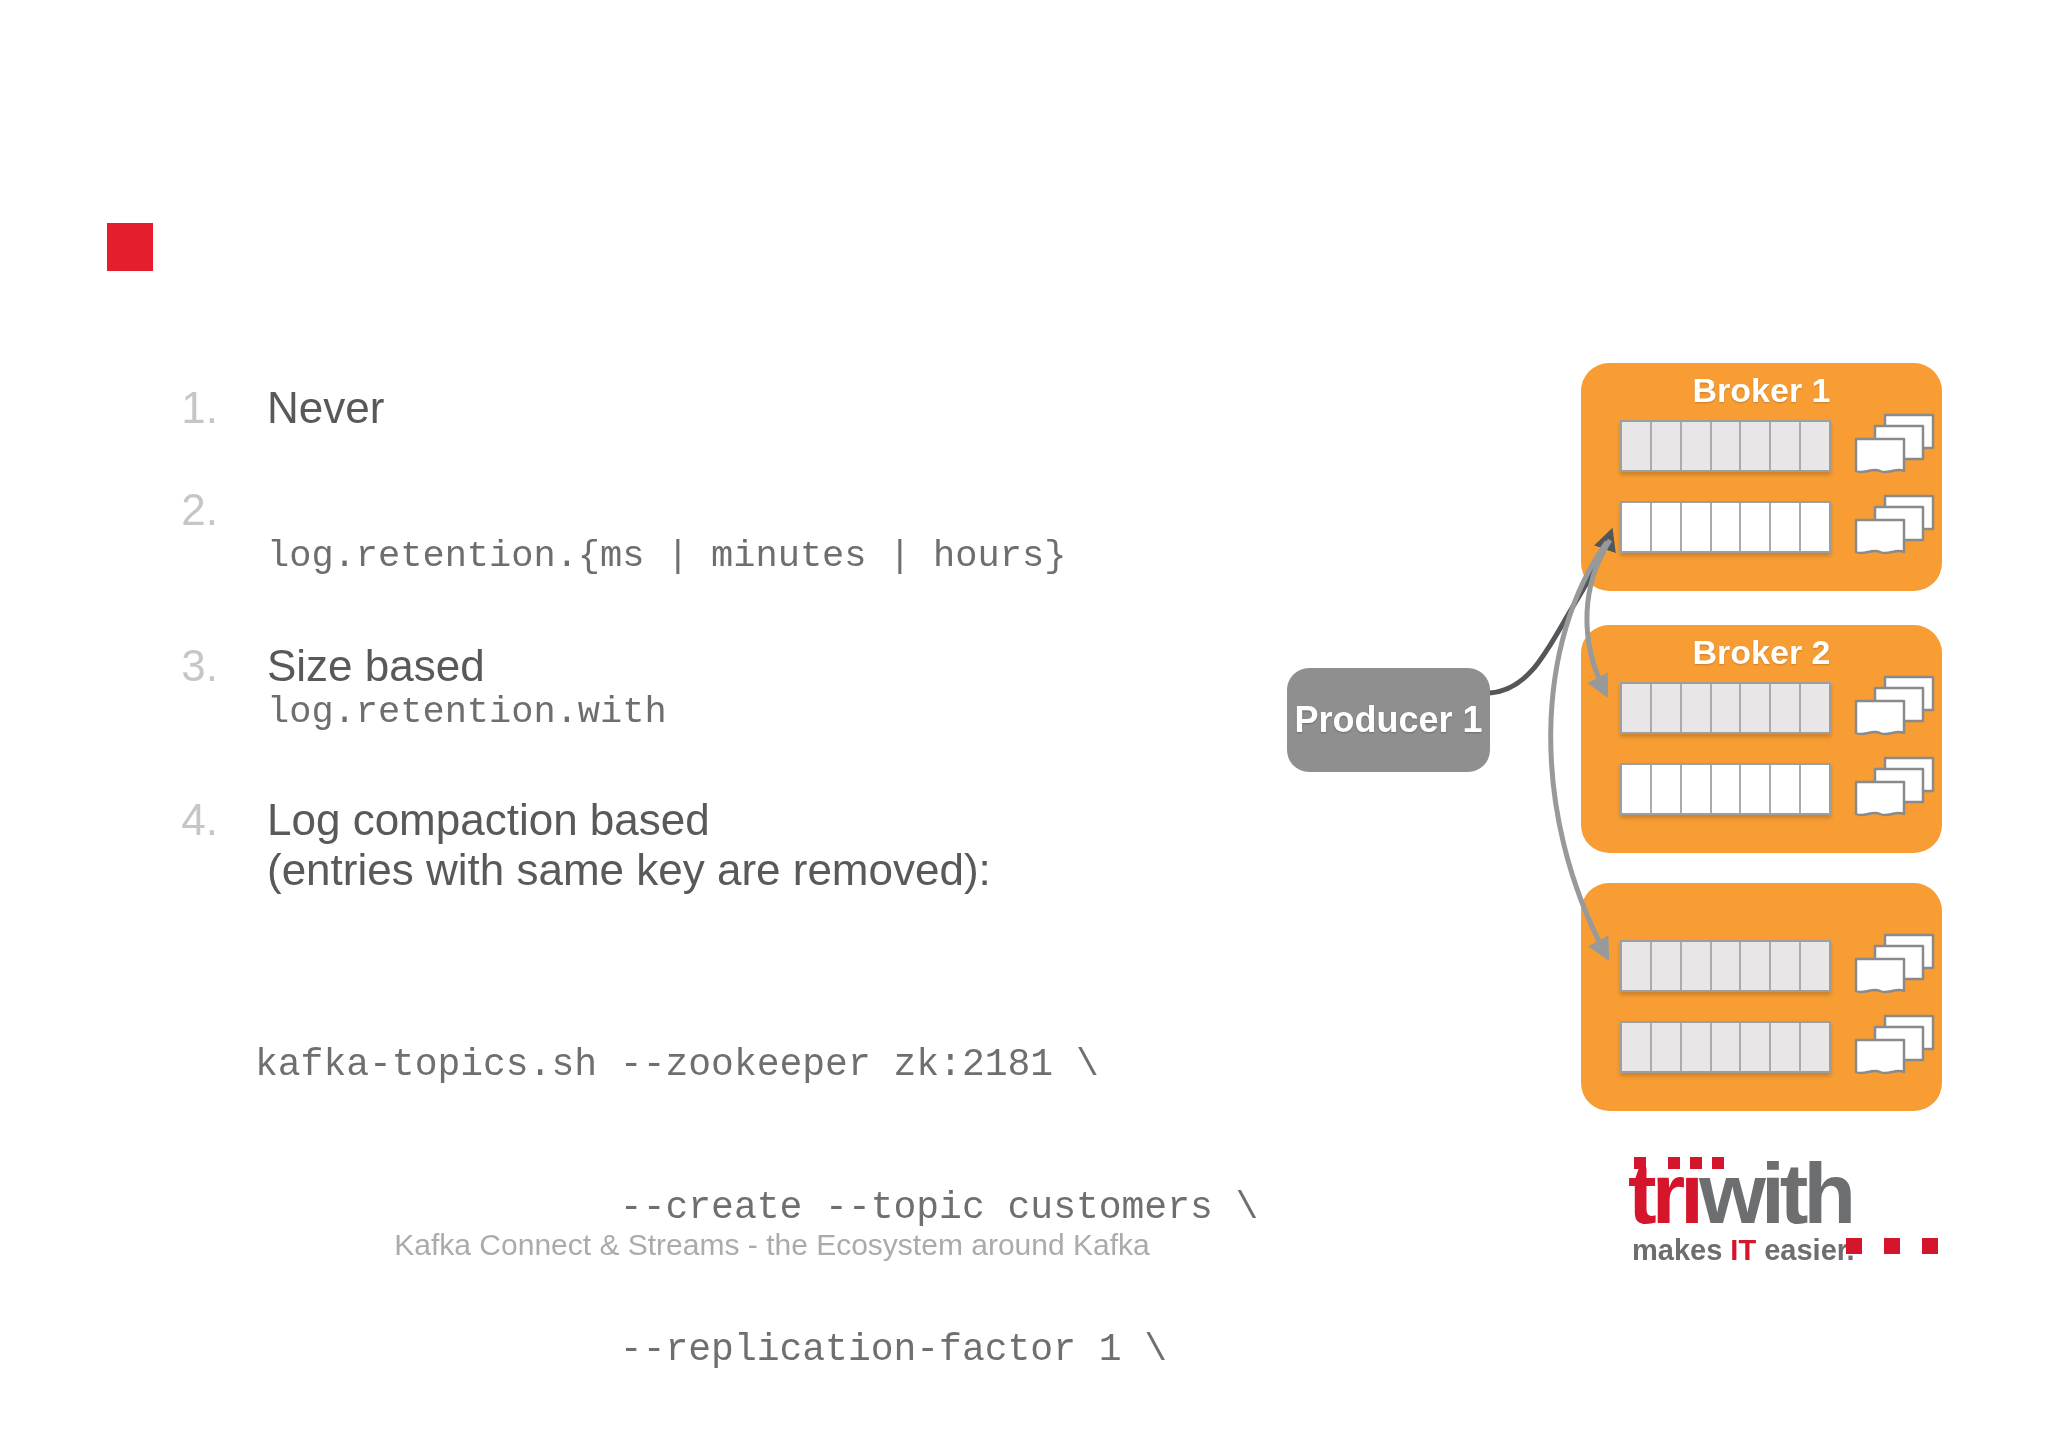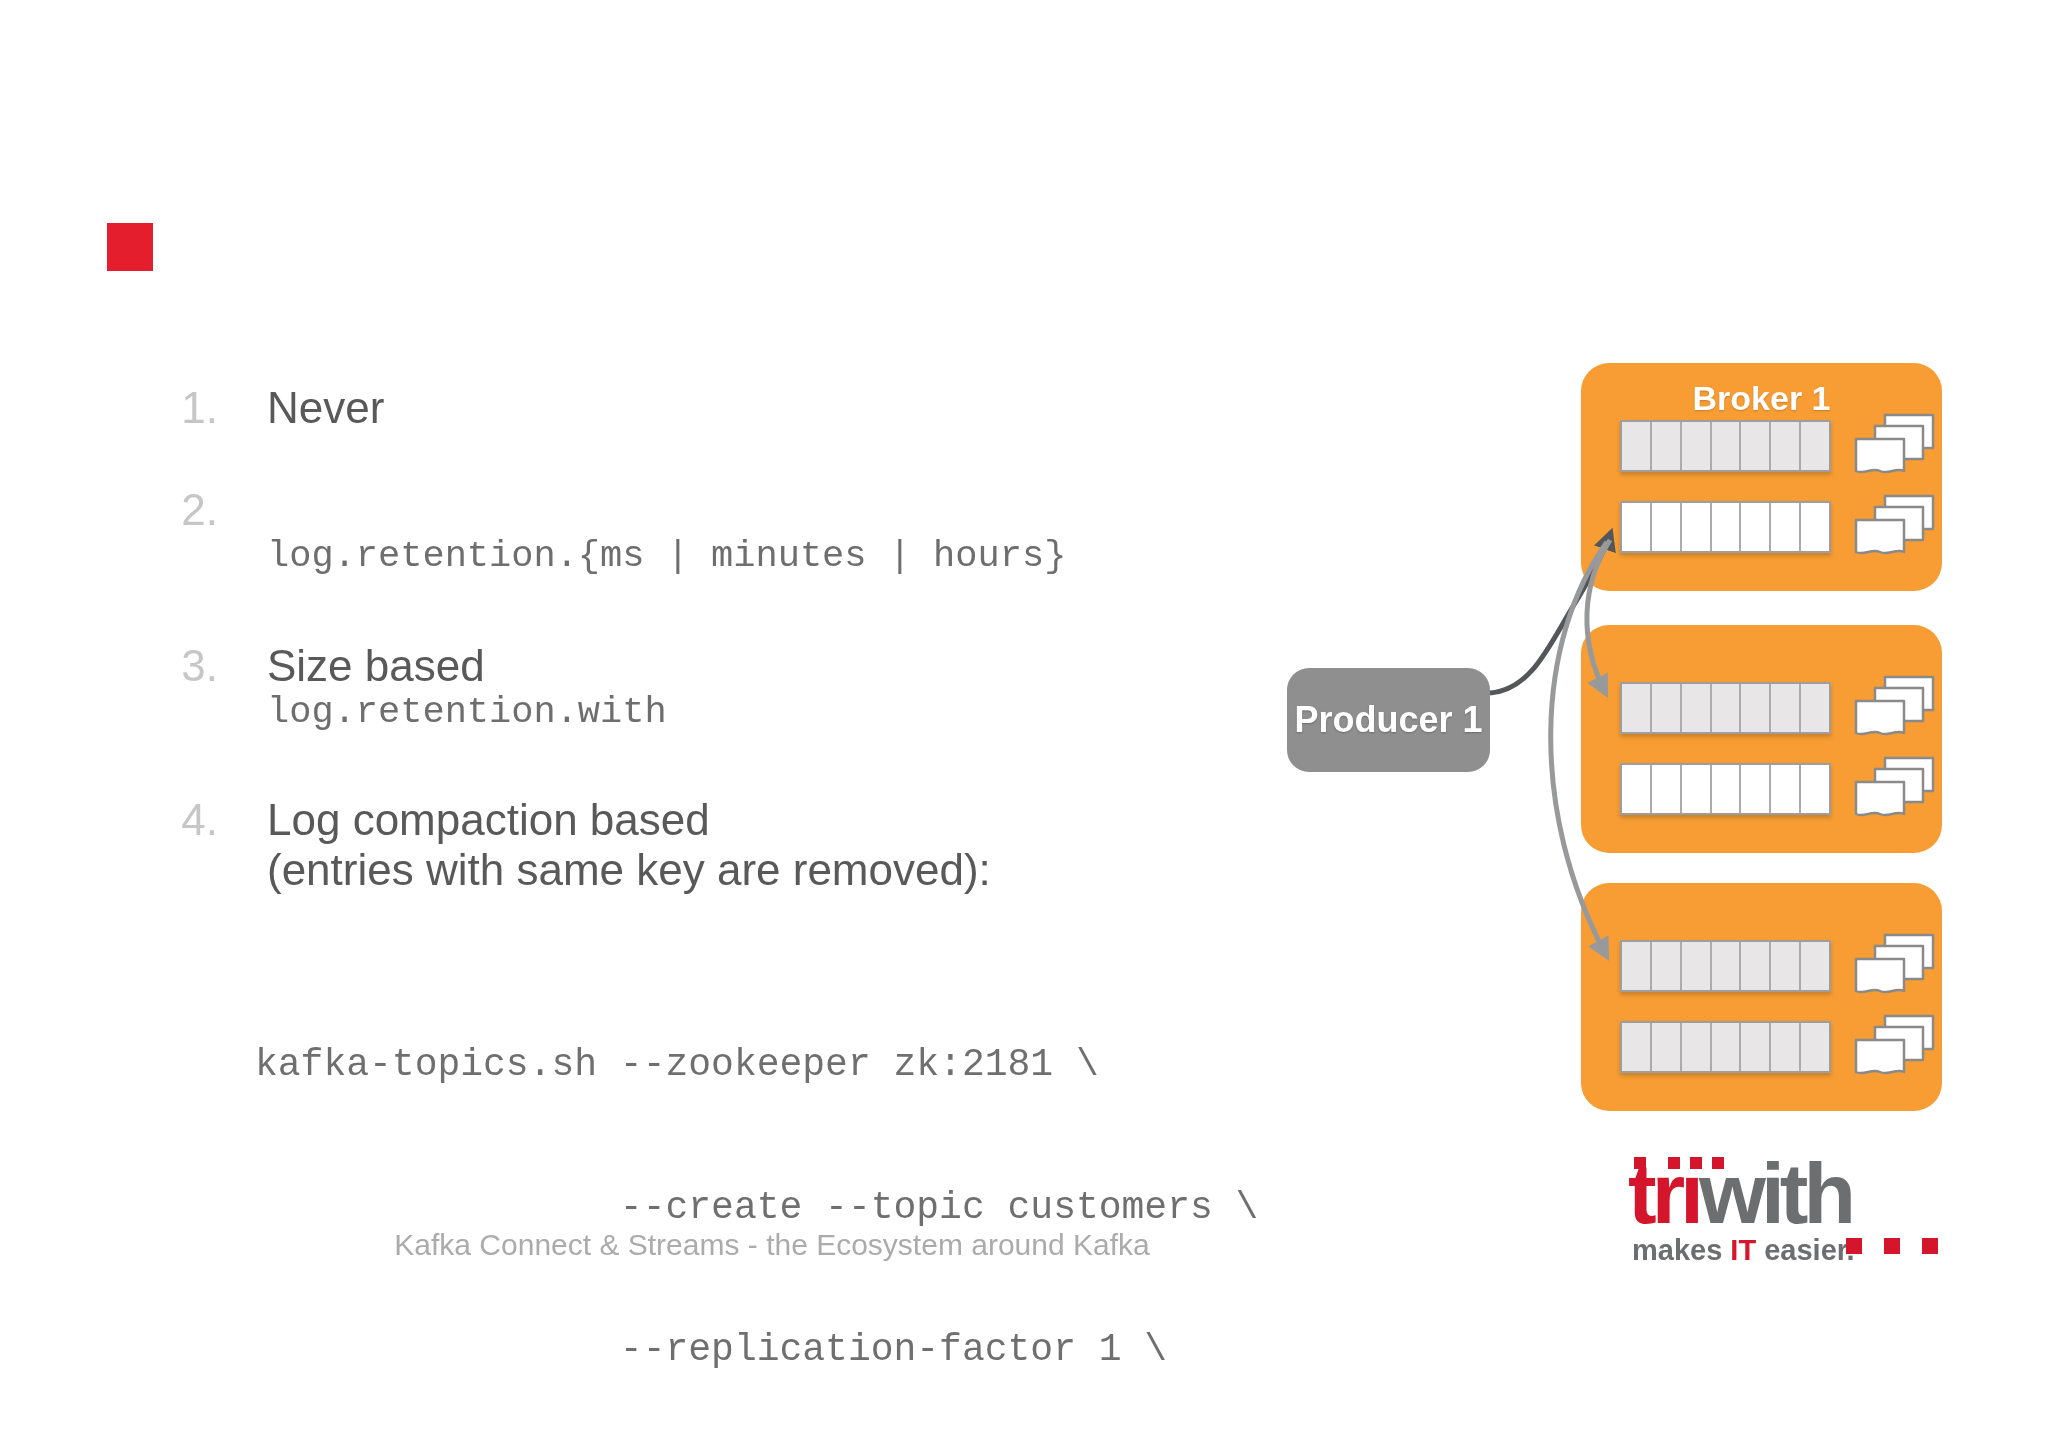--- a/index.html
+++ b/index.html
@@ -24,21 +24,21 @@
   
   .footer{left:272px;top:1228px;width:1000px;text-align:center;font-size:30px;color:#ababab;white-space:nowrap;}
 
   
   .producer{left:1287px;top:668px;width:203px;height:104px;background:#8f8f8f;border-radius:22px;
             display:flex;align-items:center;justify-content:center;}
   .producer span{color:#ffffff;font-weight:bold;font-size:36px;text-shadow:0 1px 2px rgba(0,0,0,.25);}
 
   .broker{left:1581px;width:361px;height:228px;background:#F79D33;border-radius:28px;}
   .broker-title{position:absolute;left:0;top:8px;width:100%;text-align:center;color:#ffffff;
-                font-weight:bold;font-size:34px;text-shadow:0 1px 2px rgba(0,0,0,.2);margin-top:8px;}
+                font-weight:bold;font-size:34px;text-shadow:0 1px 2px rgba(0,0,0,.2);}
   .p-row{position:absolute;left:39px;width:211px;height:52px;border:2px solid #9e9e9e;
          display:flex;box-shadow:0 3px 4px rgba(0,0,0,.18);box-sizing:border-box;}
   .p-row .cell{flex:1;border-left:2px solid #ababab;box-sizing:border-box;}
   .p-row .cell:first-child{border-left:none;}
   .p-row.r1{top:57px;}
   .p-row.r2{top:138px;}
   .fill-gray .cell{background:#E8E6E7;}
   .fill-white .cell{background:#ffffff;}
   .docstack{position:absolute;left:266px;width:90px;height:80px;}
   .docstack.r1{top:49px;}
@@ -122,20 +122,21 @@
     <svg class="docstack r2" viewBox="0 0 90 80">
       <g fill="#ffffff" stroke="#8a8a8a" stroke-width="2.5" stroke-linejoin="round">
         <rect x="38" y="3" width="48" height="33"></rect>
         <rect x="28" y="14" width="48" height="33"></rect>
         <path d="M9 27 H57 V59 C49 55 41 63 33 59 C25 55 17 63 9 59 Z"></path>
       </g>
     </svg>
   </div>
 
   <div class="abs broker" style="top:625px">
+    <div class="broker-title">Broker 2</div>
     <div class="p-row r1 fill-gray">
       <div class="cell"></div>
         <div class="cell"></div>
         <div class="cell"></div>
         <div class="cell"></div>
         <div class="cell"></div>
         <div class="cell"></div>
         <div class="cell"></div>
     </div>
     <div class="p-row r2 fill-white">

